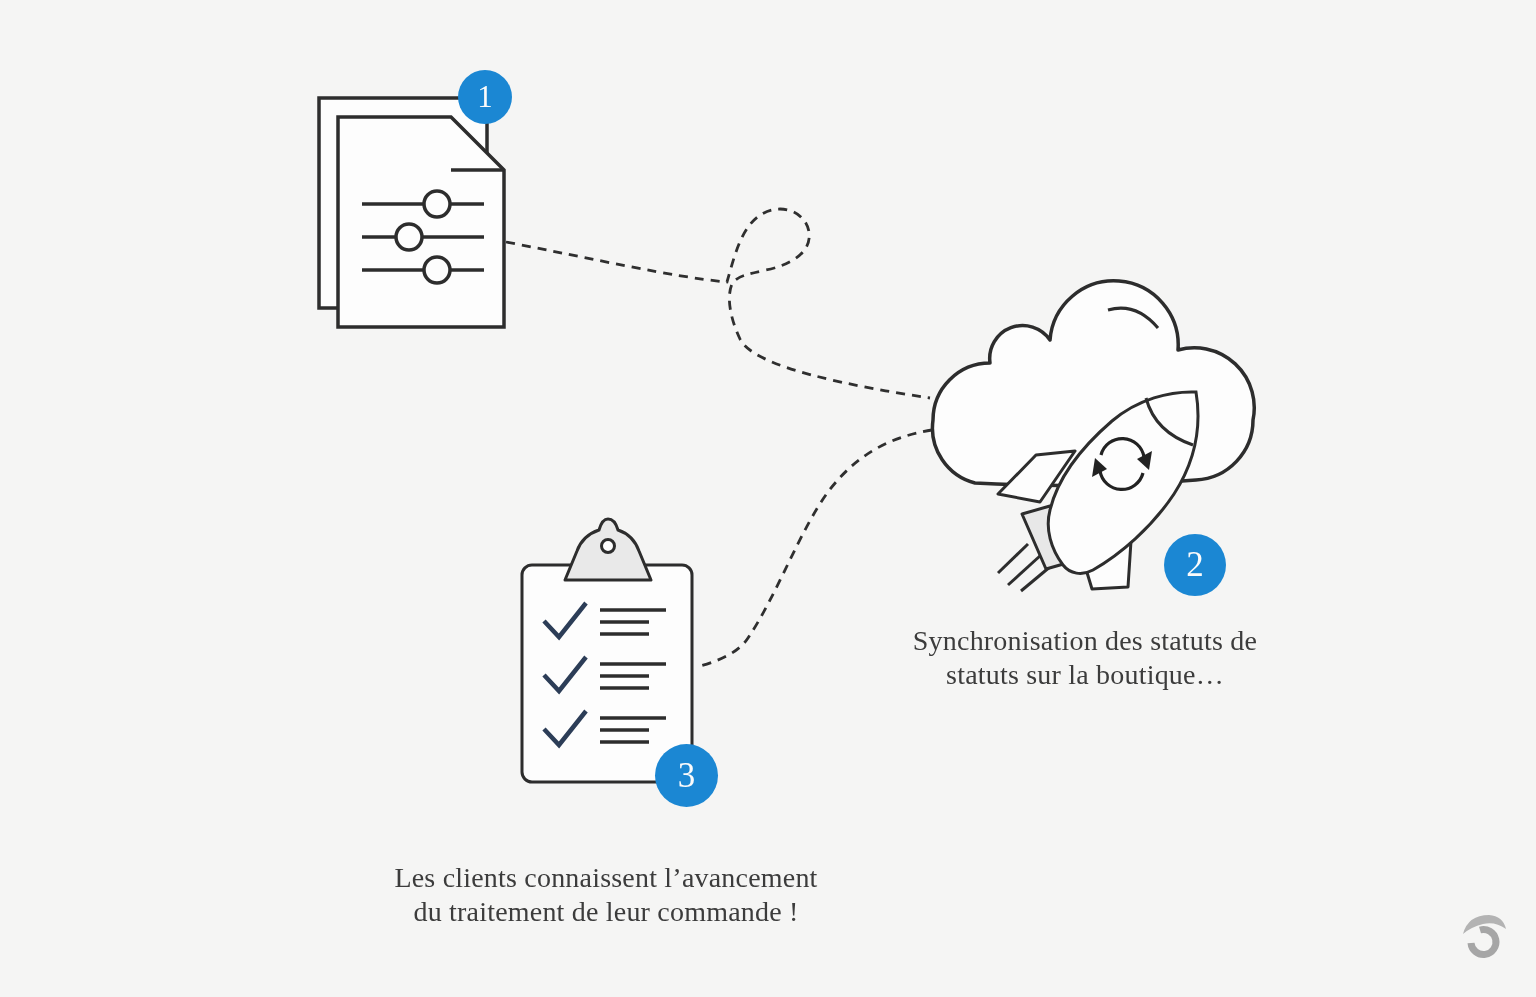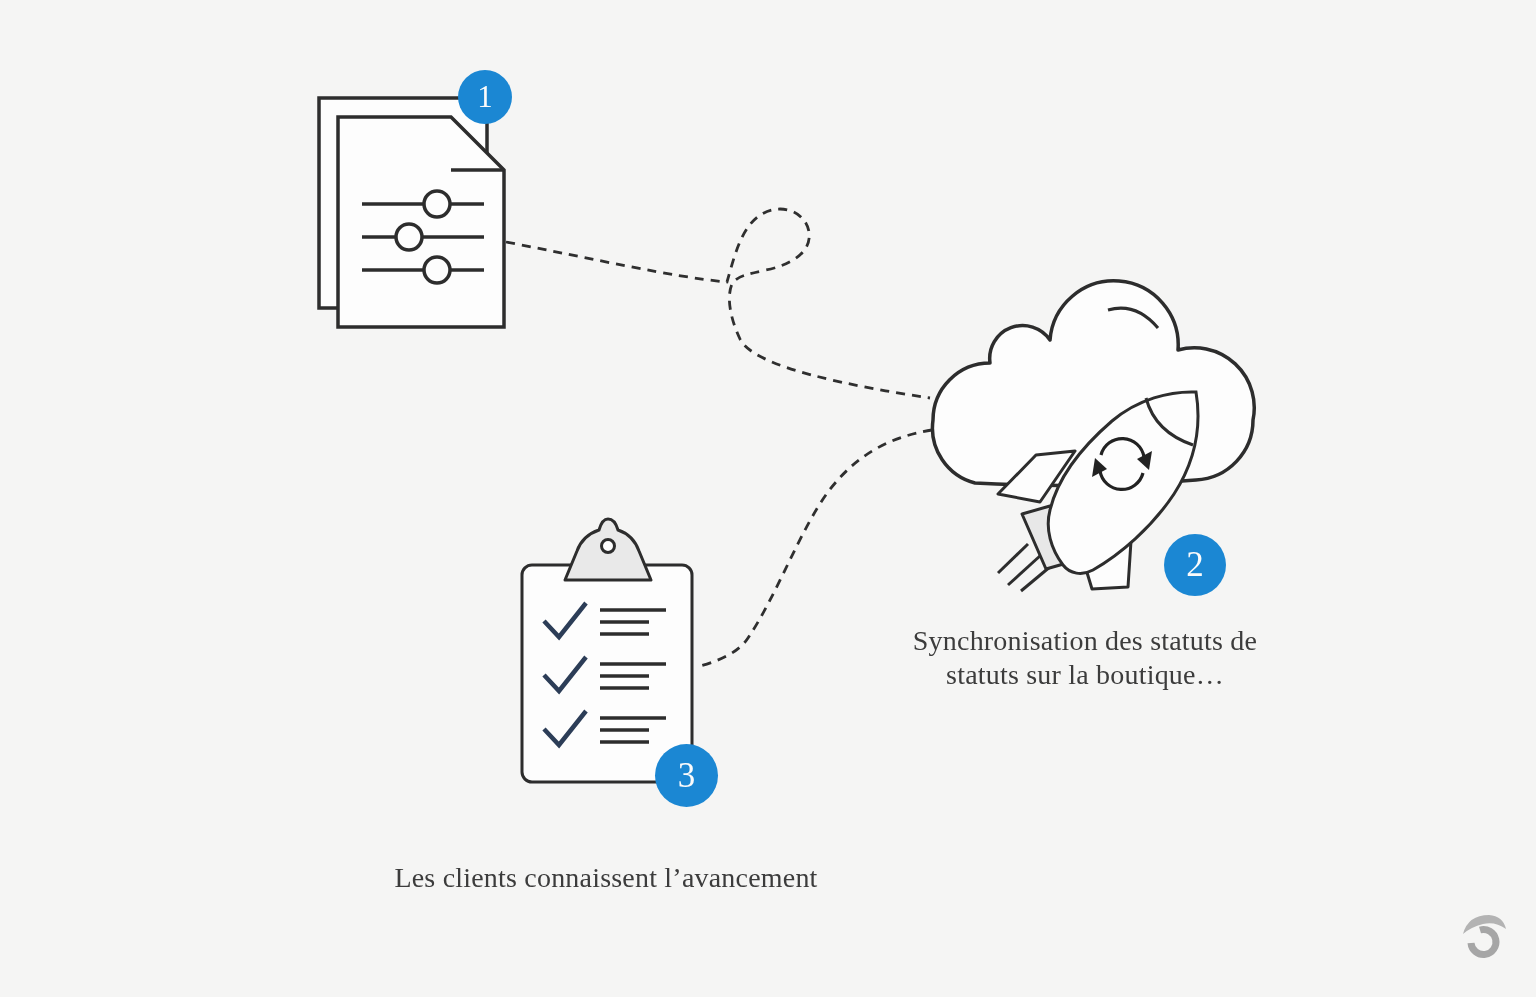--- a/index.html
+++ b/index.html
@@ -158,15 +158,16 @@
   <div class="badge badge-3">
     <span>3</span>
   </div>
 
   <div class="caption caption-2">
     <span>Synchronisation des statuts de</span>
     <span>statuts sur la boutique…</span>
   </div>
   <div class="caption caption-3">
     <span>Les clients connaissent l’avancement</span>
+    <span>du traitement de leur commande !</span>
   </div>
 
 </div>
 
 </body></html>

